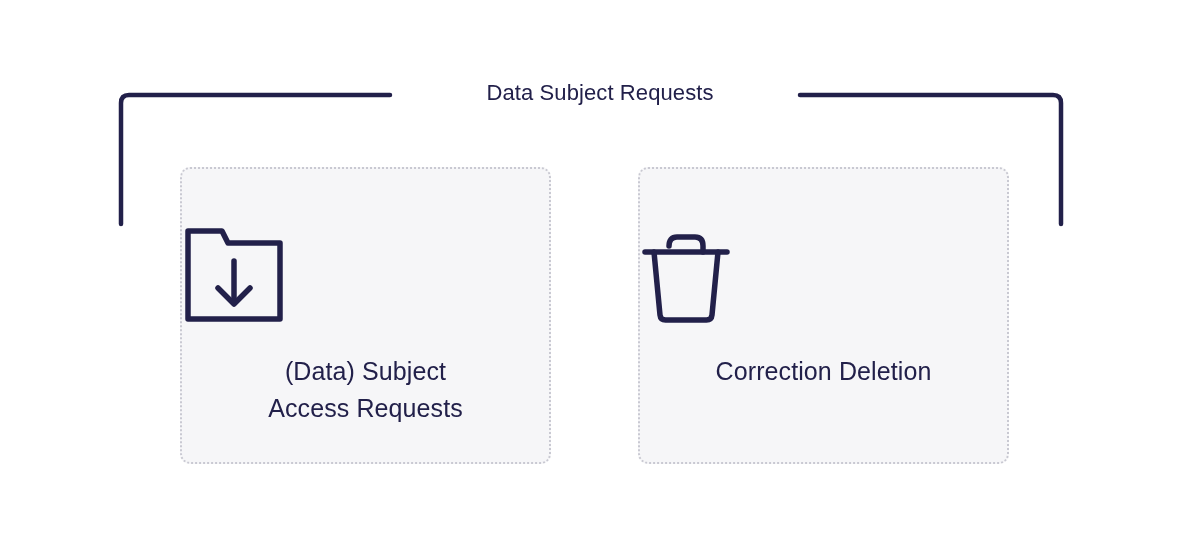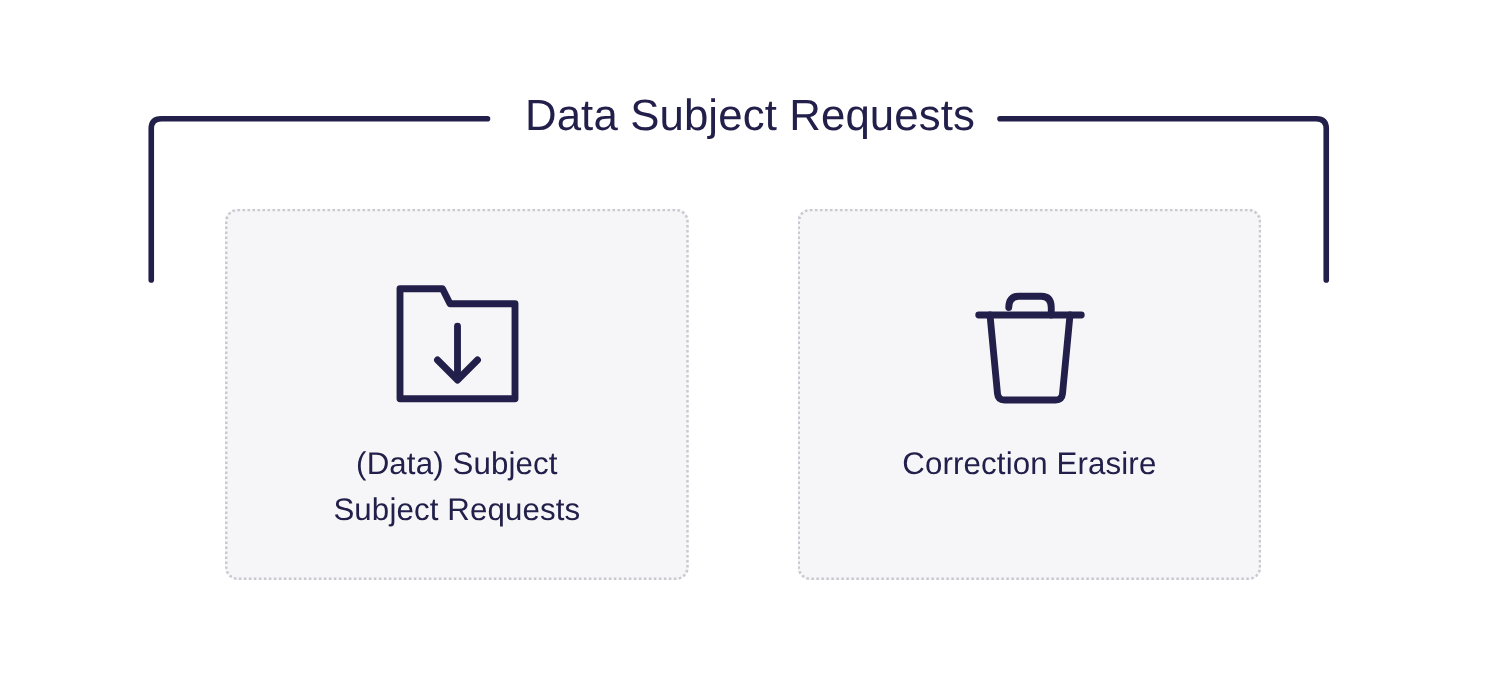--- a/index.html
+++ b/index.html
@@ -31,38 +31,38 @@
   }
 
   
   .group-title {
     position: absolute;
     left: 0;
     top: 72px;
     width: 1200px;
     text-align: center;
     font-family: "Liberation Sans", sans-serif;
-    font-size: 35px;
+    font-size: 22px;
     font-weight: 400;
     letter-spacing: 0.1px;
     color: #22204a;
     line-height: 42px;
     white-space: nowrap;
   }
 
   
   .card {
     position: absolute;
     box-sizing: border-box;
     background: #f6f6f8;
     border: 2px dotted #c9c9d2;
     border-radius: 10px;
     display: flex;
     flex-direction: column;
-    align-items: center;
+    align-items: flex-start;
     justify-content: flex-start;
   }
   #card-dsar {
     left: 180px;
     top: 167px;
     width: 371px;
     height: 297px;
   }
   #card-deletion {
     left: 638px;
@@ -113,33 +113,33 @@
       <svg width="104" height="100" viewBox="0 0 104 100" xmlns="http://www.w3.org/2000/svg">
 
         <path d="M 6 94 L 6 6 L 40 6 L 46 18 L 98 18 L 98 94 Z" fill="none" stroke="#22204a" stroke-width="5.5" stroke-linejoin="round" stroke-linecap="round"></path>
 
         <line x1="52" y1="36" x2="52" y2="78" stroke="#22204a" stroke-width="5.5" stroke-linecap="round"></line>
         <path d="M 36 63 L 52 79 L 68 63" fill="none" stroke="#22204a" stroke-width="5.5" stroke-linecap="round" stroke-linejoin="round"></path>
       </svg>
     </div>
     <div class="card-label">
       <span class="line">(Data) Subject</span>
-      <span class="line">Subject Requests</span>
+      <span class="line">Access Requests</span>
     </div>
   </div>
 
   <div class="card" id="card-deletion">
     <div class="card-icon">
       <svg width="92" height="100" viewBox="0 0 92 100" xmlns="http://www.w3.org/2000/svg">
 
         <path d="M 29 21 Q 29 12 37 12 L 55 12 Q 63 12 63 21 L 63 27" fill="none" stroke="#22204a" stroke-width="5.5" stroke-linecap="round" stroke-linejoin="round"></path>
 
         <line x1="5" y1="27" x2="87" y2="27" stroke="#22204a" stroke-width="5.5" stroke-linecap="round"></line>
 
         <path d="M 14 27 L 20 90 Q 20.5 95 25.5 95 L 66.5 95 Q 71.5 95 72 90 L 78 27" fill="none" stroke="#22204a" stroke-width="5.5" stroke-linecap="round" stroke-linejoin="round"></path>
       </svg>
     </div>
     <div class="card-label">
-      <span class="line">Correction Erasire</span>
+      <span class="line">Correction Deletion</span>
     </div>
   </div>
 
 </div>
 
 </body></html>

